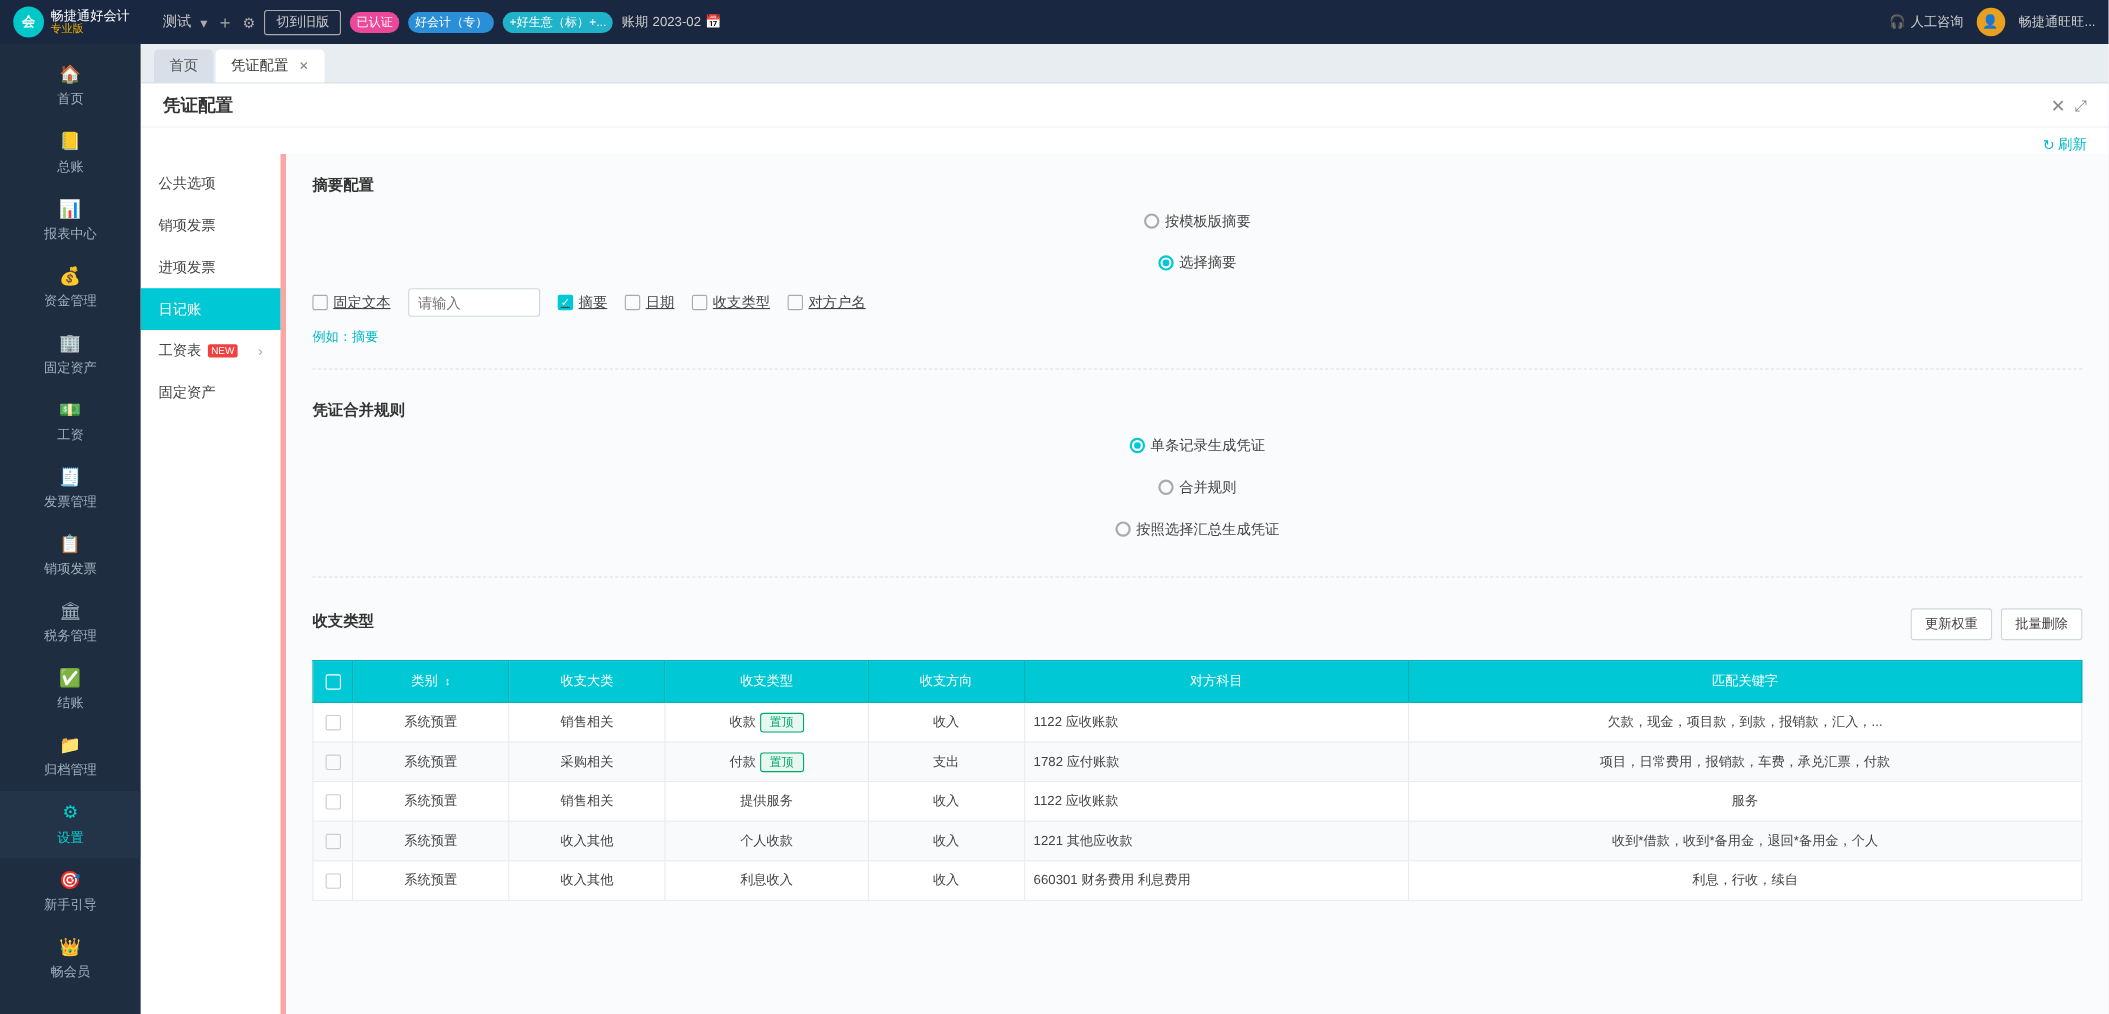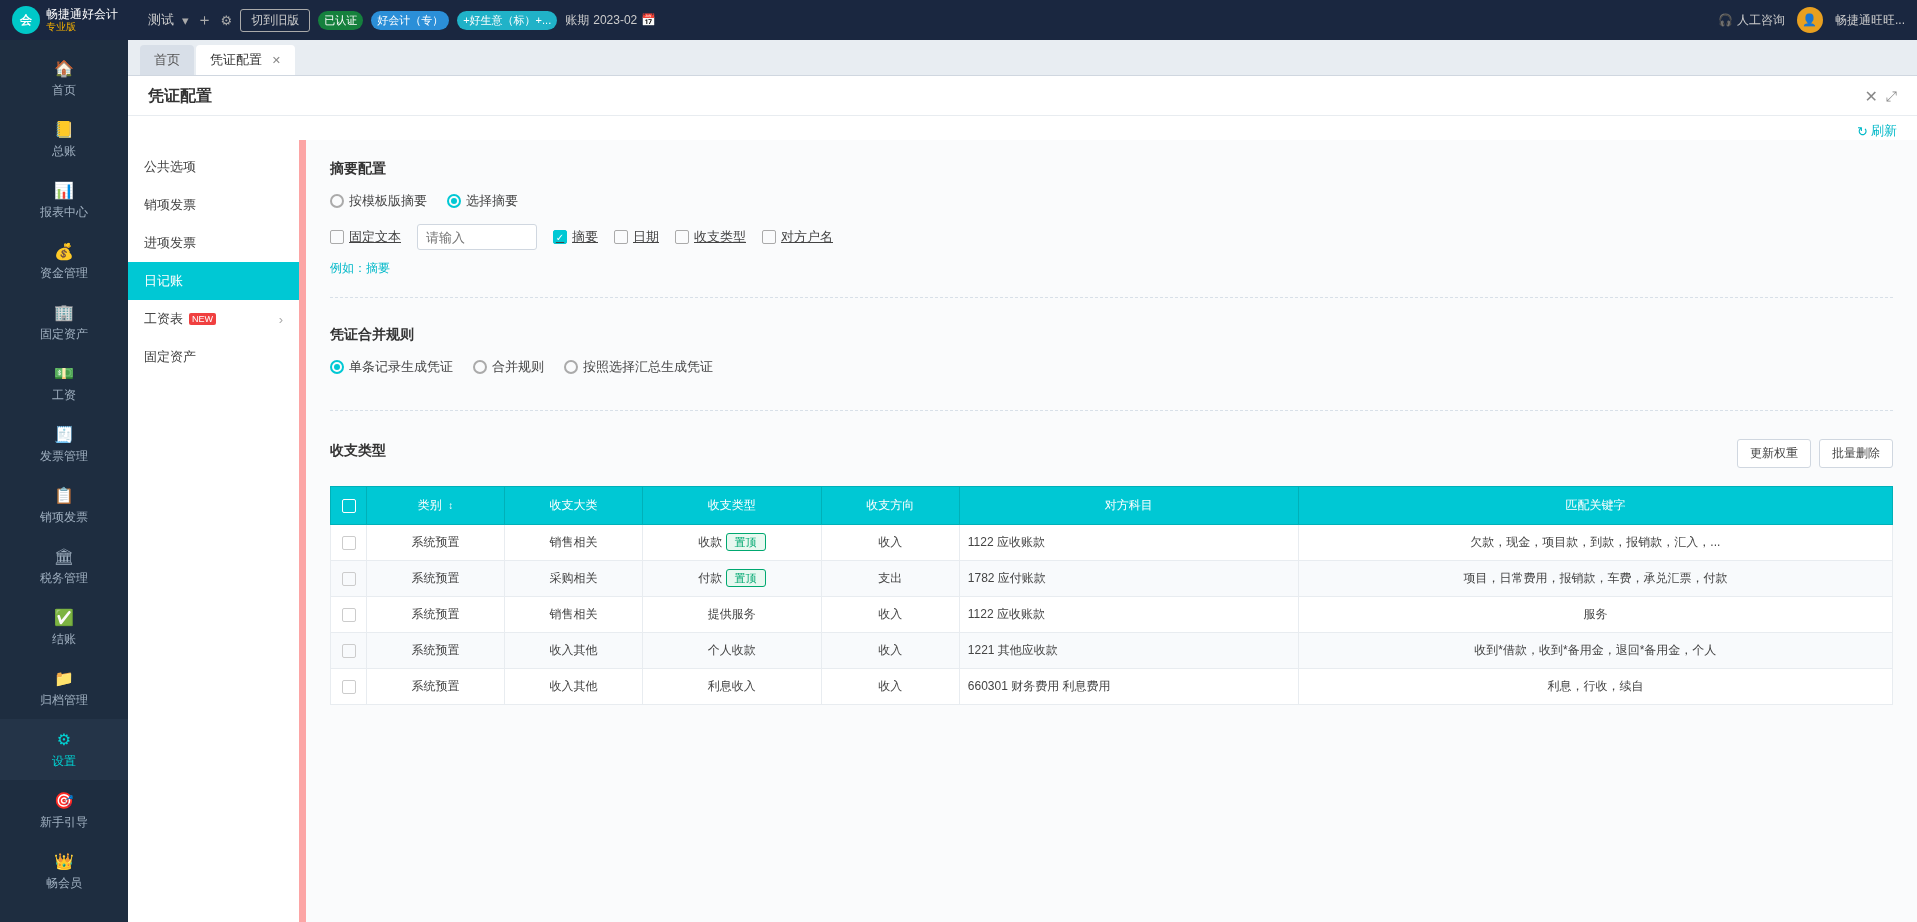--- a/index.html
+++ b/index.html
@@ -40,21 +40,21 @@
     }
     .header-mid .dropdown-arrow { color: #aaa; }
     .header-mid .plus-icon { color: #aaa; font-size: 16px; }
     .header-mid .gear-icon { color: #aaa; }
     .header-mid .switch-btn {
       border: 1px solid #aaa; color: #ccc; padding: 2px 10px; border-radius: 3px; font-size: 12px; background: transparent; cursor: pointer;
     }
     .header-mid .tag {
       padding: 2px 6px; border-radius: 10px; font-size: 11px;
     }
-    .tag-green { background: #15803d; color: white; }
+    .tag-green { background: #ec4899; color: white; }
     .tag-blue { background: #2b8fd8; color: white; }
     .tag-cyan { background: #20b2c8; color: white; }
     .header-mid .period {
       color: #ccc; font-size: 12px; display: flex; align-items: center; gap: 4px;
     }
     .header-right {
       display: flex; align-items: center; gap: 12px; color: #ccc; font-size: 12px;
     }
     .header-right .consultant { display: flex; align-items: center; gap: 4px; }
     .header-right .user-avatar {
@@ -151,23 +151,23 @@
 
     
     .body-layout {
       flex: 1;
       display: flex;
       overflow: hidden;
     }
 
     
     .left-nav {
-      width: 178px;
+      width: 132px;
       background: white;
-      border-right: 7px solid #fca5a5;
+      border-right: 5px solid #fca5a5;
       padding-top: 8px;
       flex-shrink: 0;
     }
     .left-nav-item {
       padding: 10px 16px;
       font-size: 13px;
       color: #444;
       cursor: pointer;
       display: flex;
       align-items: center;
@@ -206,20 +206,21 @@
       color: #333;
       margin-bottom: 14px;
     }
 
     
     .radio-group {
       display: flex;
       align-items: center;
       gap: 20px;
       margin-bottom: 14px;
+      flex-direction: column;
     }
     .radio-option {
       display: flex;
       align-items: center;
       gap: 5px;
       cursor: pointer;
       font-size: 13px;
       color: #444;
     }
     .radio-circle {

